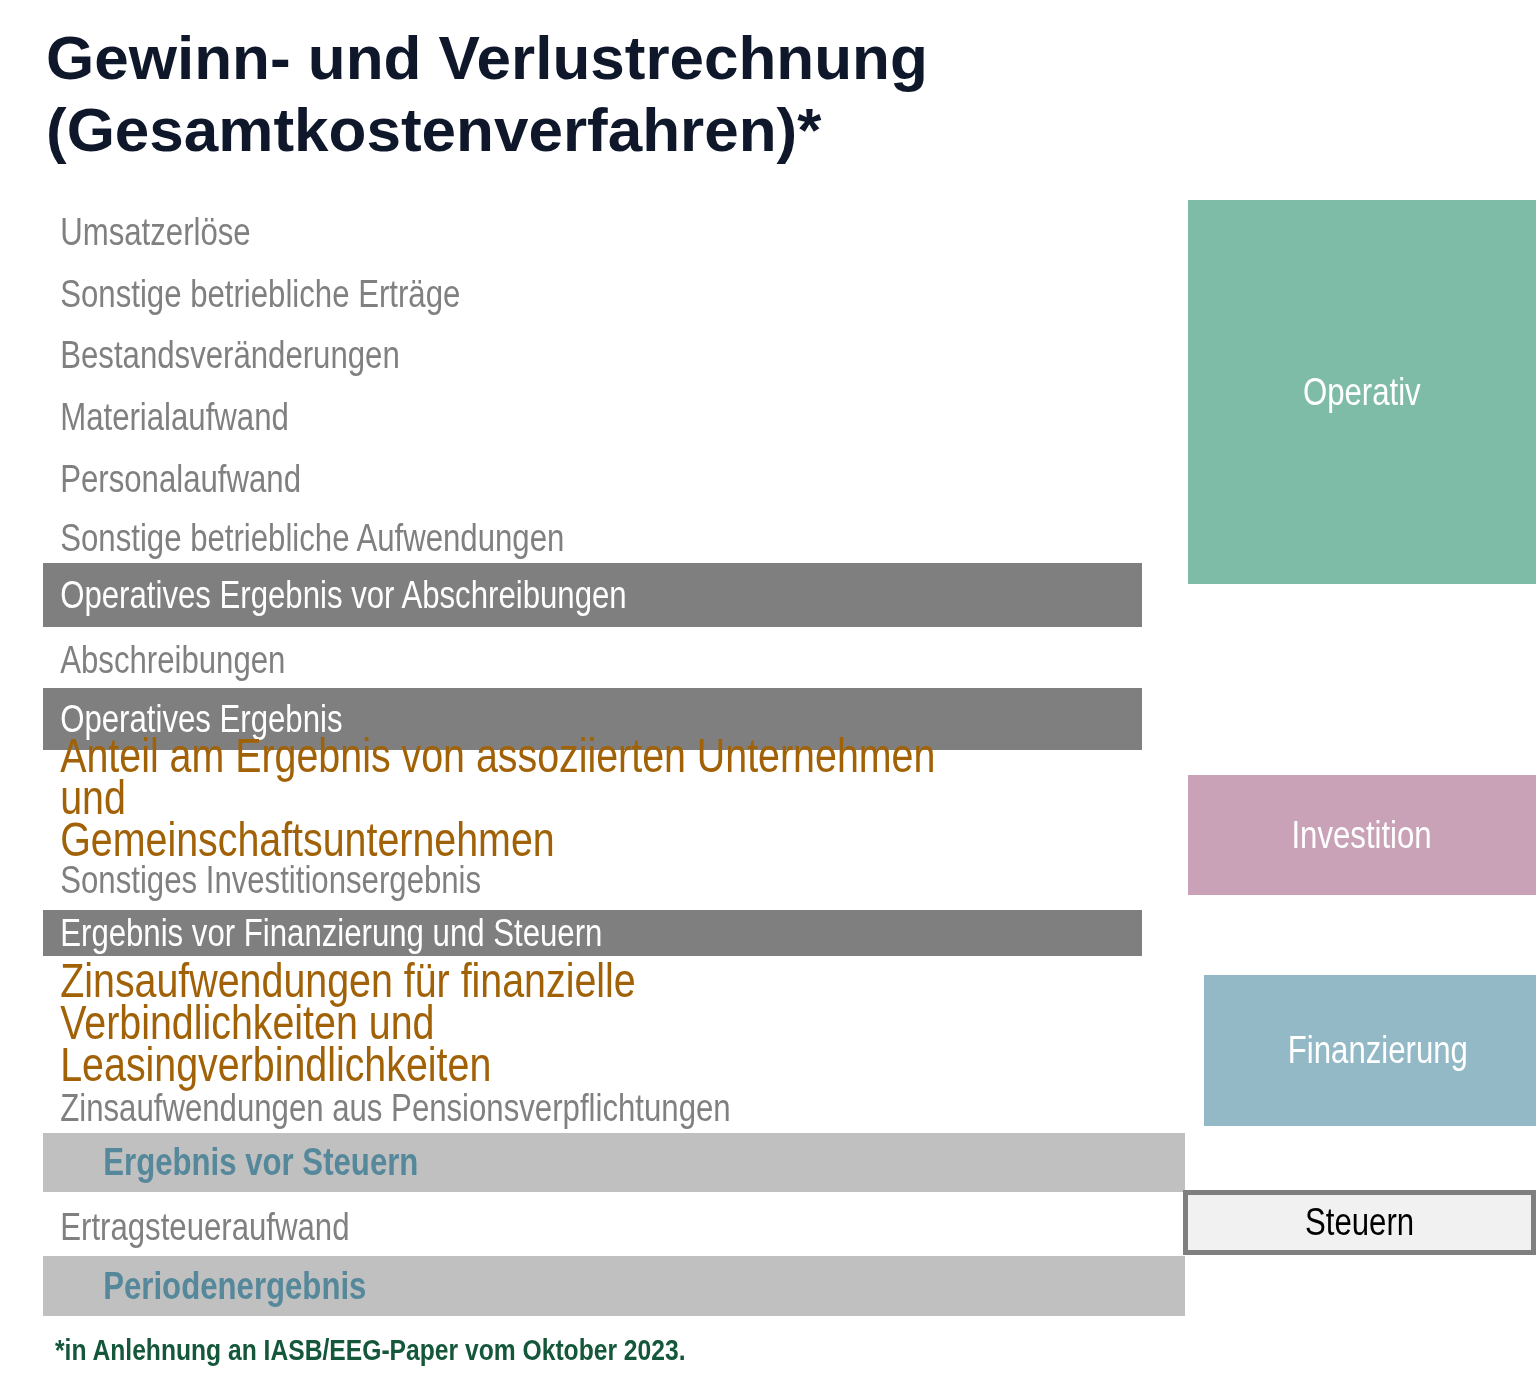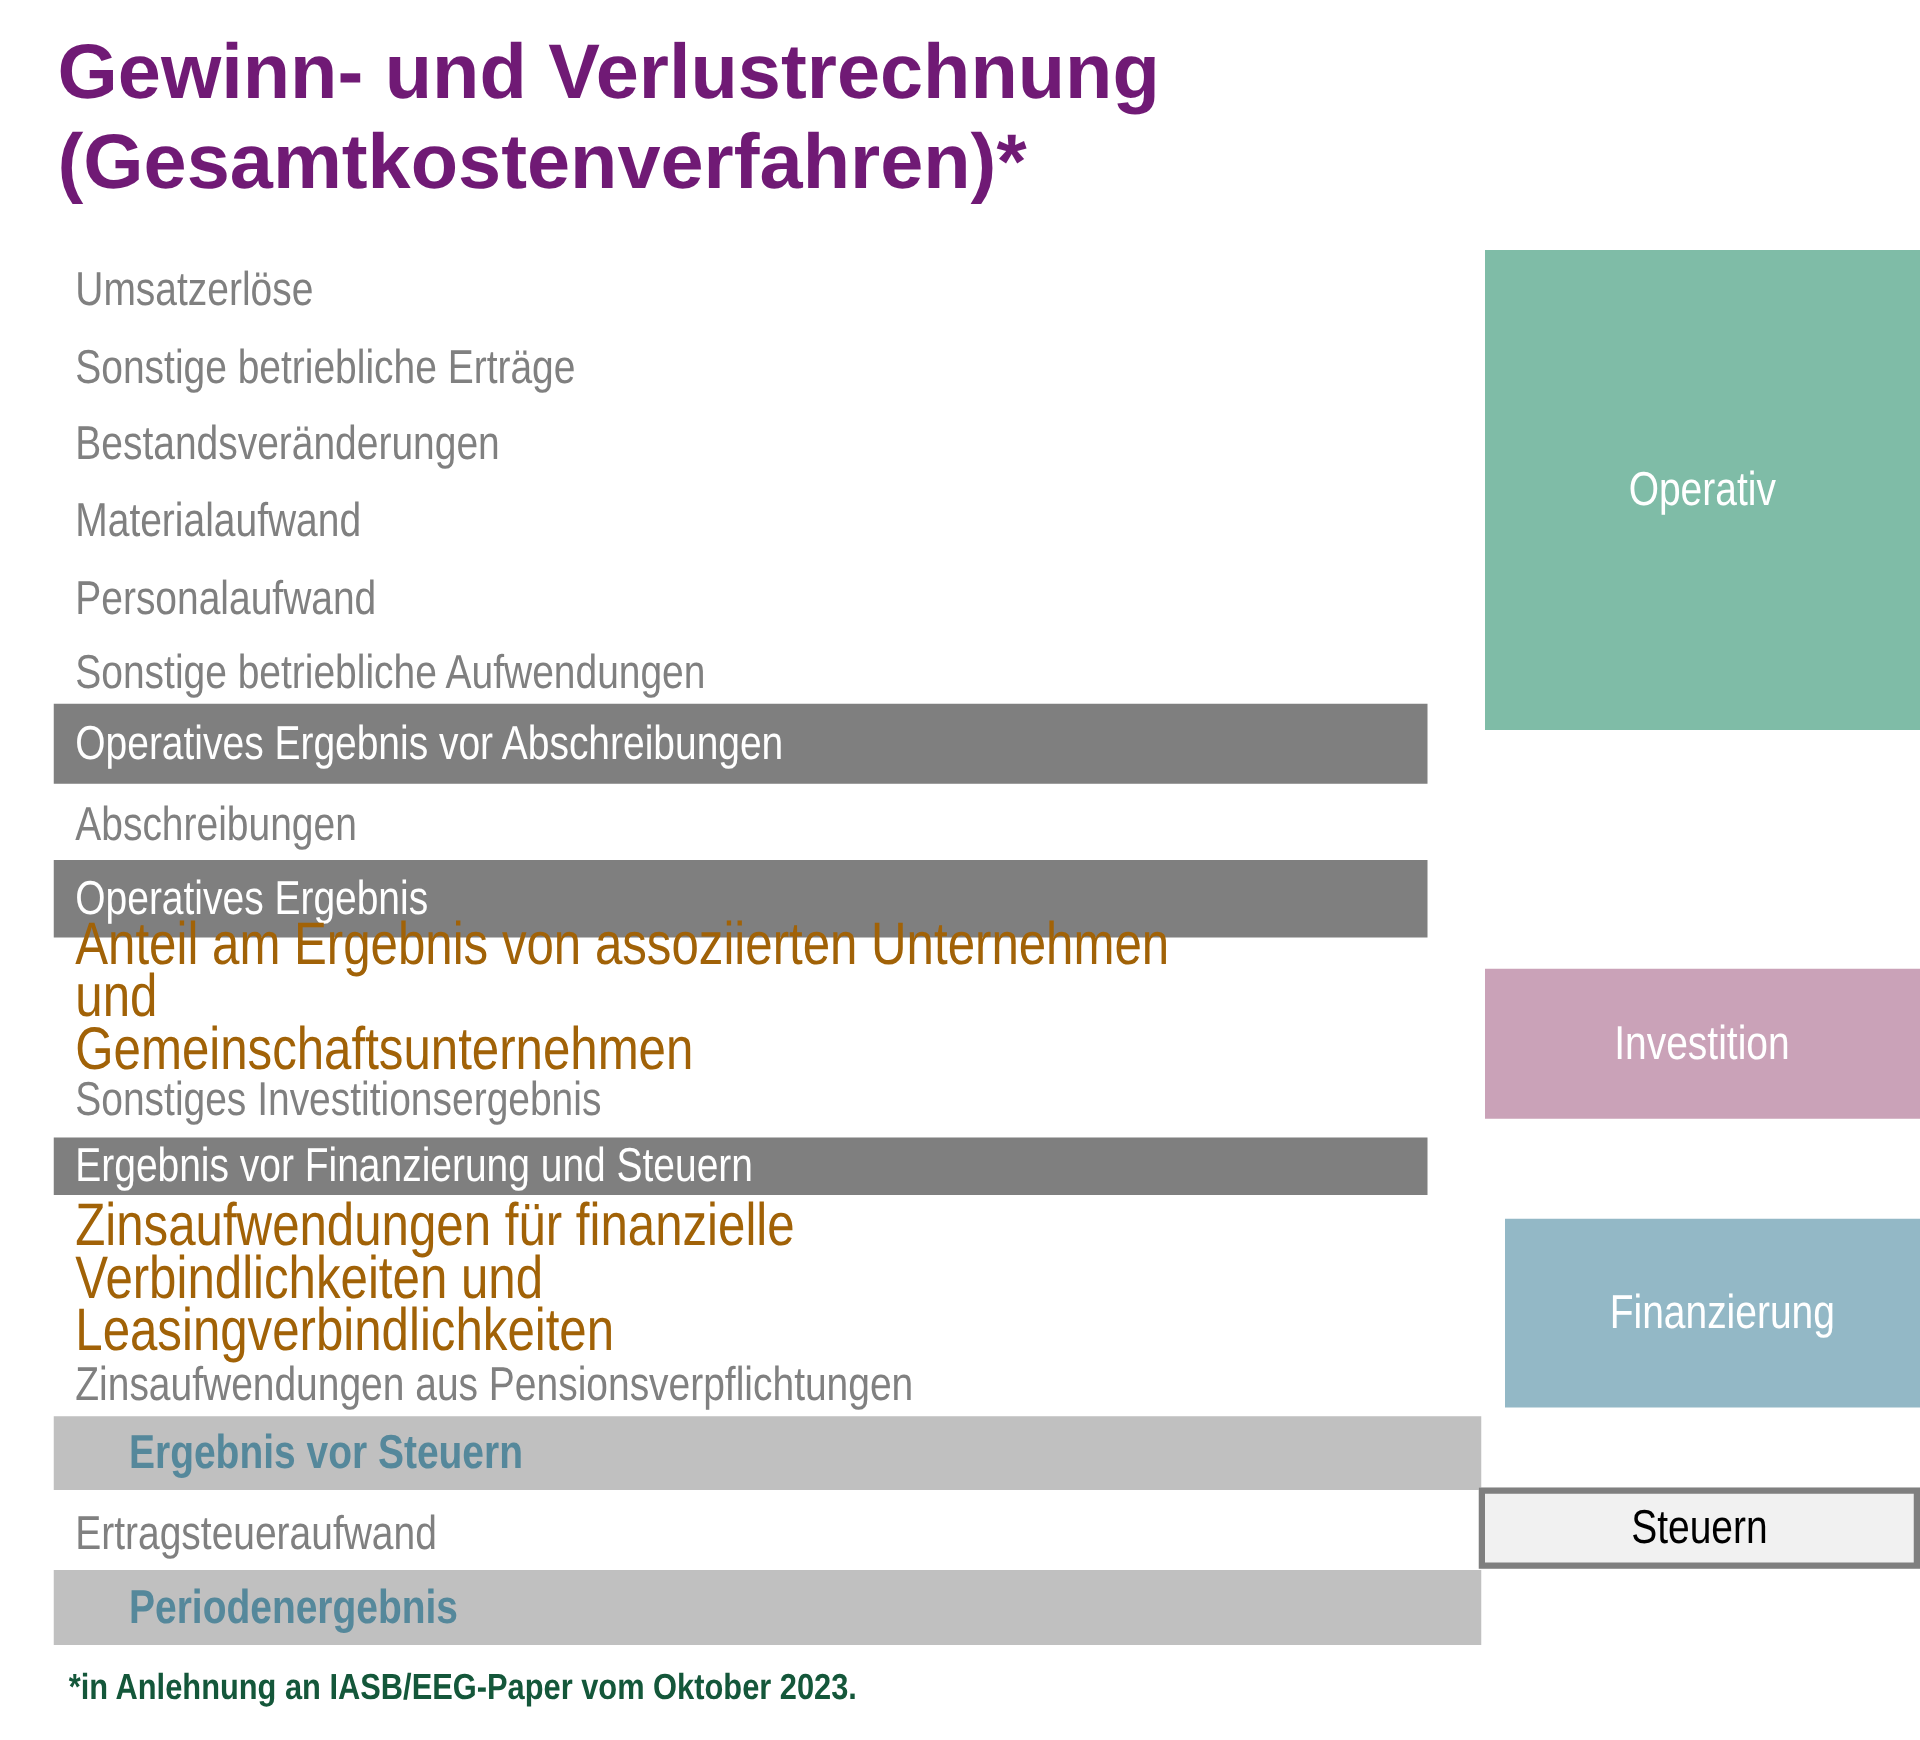--- a/index.html
+++ b/index.html
@@ -5,21 +5,21 @@
   html,body{margin:0;padding:0;background:#ffffff;}
   #canvas{
     position:relative;width:1536px;height:1392px;background:#ffffff;overflow:hidden;
     font-family:"Liberation Sans","DejaVu Sans",sans-serif;
   }
   
   .txt{display:inline-block;transform:scaleX(0.82);transform-origin:0 50%;white-space:pre-line;}
 
   .title{
     position:absolute;left:46px;top:22px;
-    font-size:62px;font-weight:bold;line-height:72px;color:#701a75;
+    font-size:62px;font-weight:bold;line-height:72px;color:#0f172a;
     letter-spacing:0px;
   }
 
   .row{position:absolute;left:43px;width:1099px;display:flex;align-items:center;}
   .row.item{color:#808080;font-size:38px;height:44px;}
   .row.item .txt{line-height:42px;}
   .row.item2{color:#a16207;font-size:48px;height:84px;}
   .row.item2 .txt{line-height:42px;}
   .row .pad{padding-left:21px;}
 

